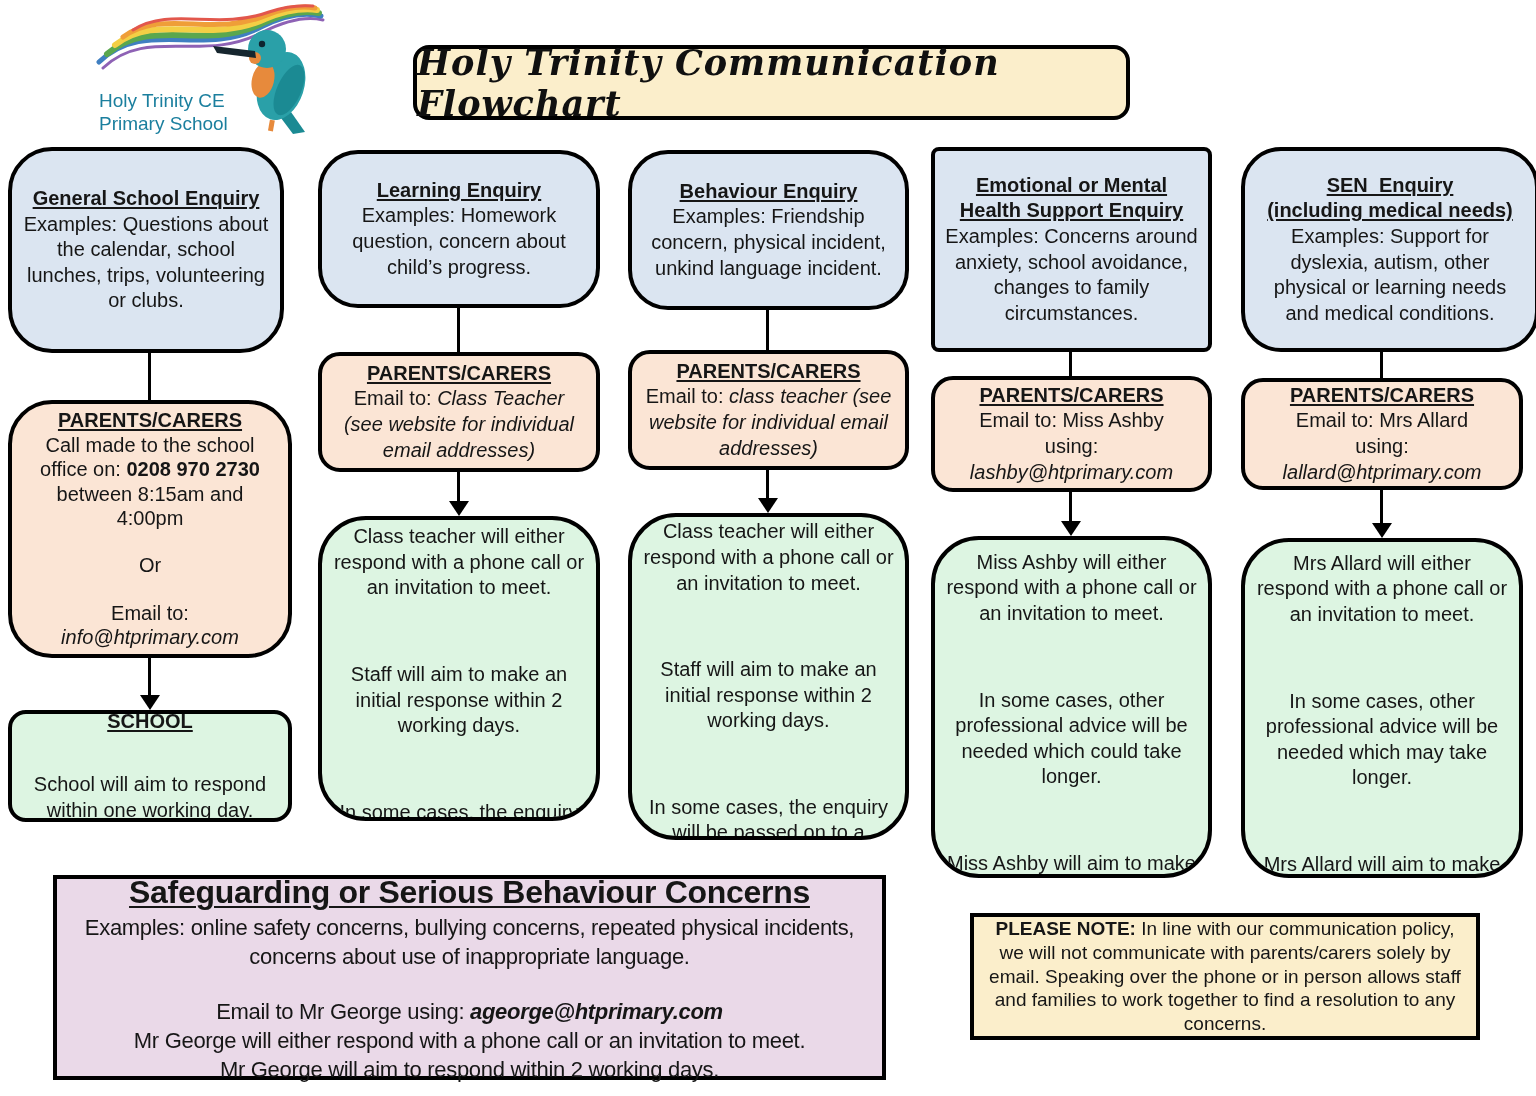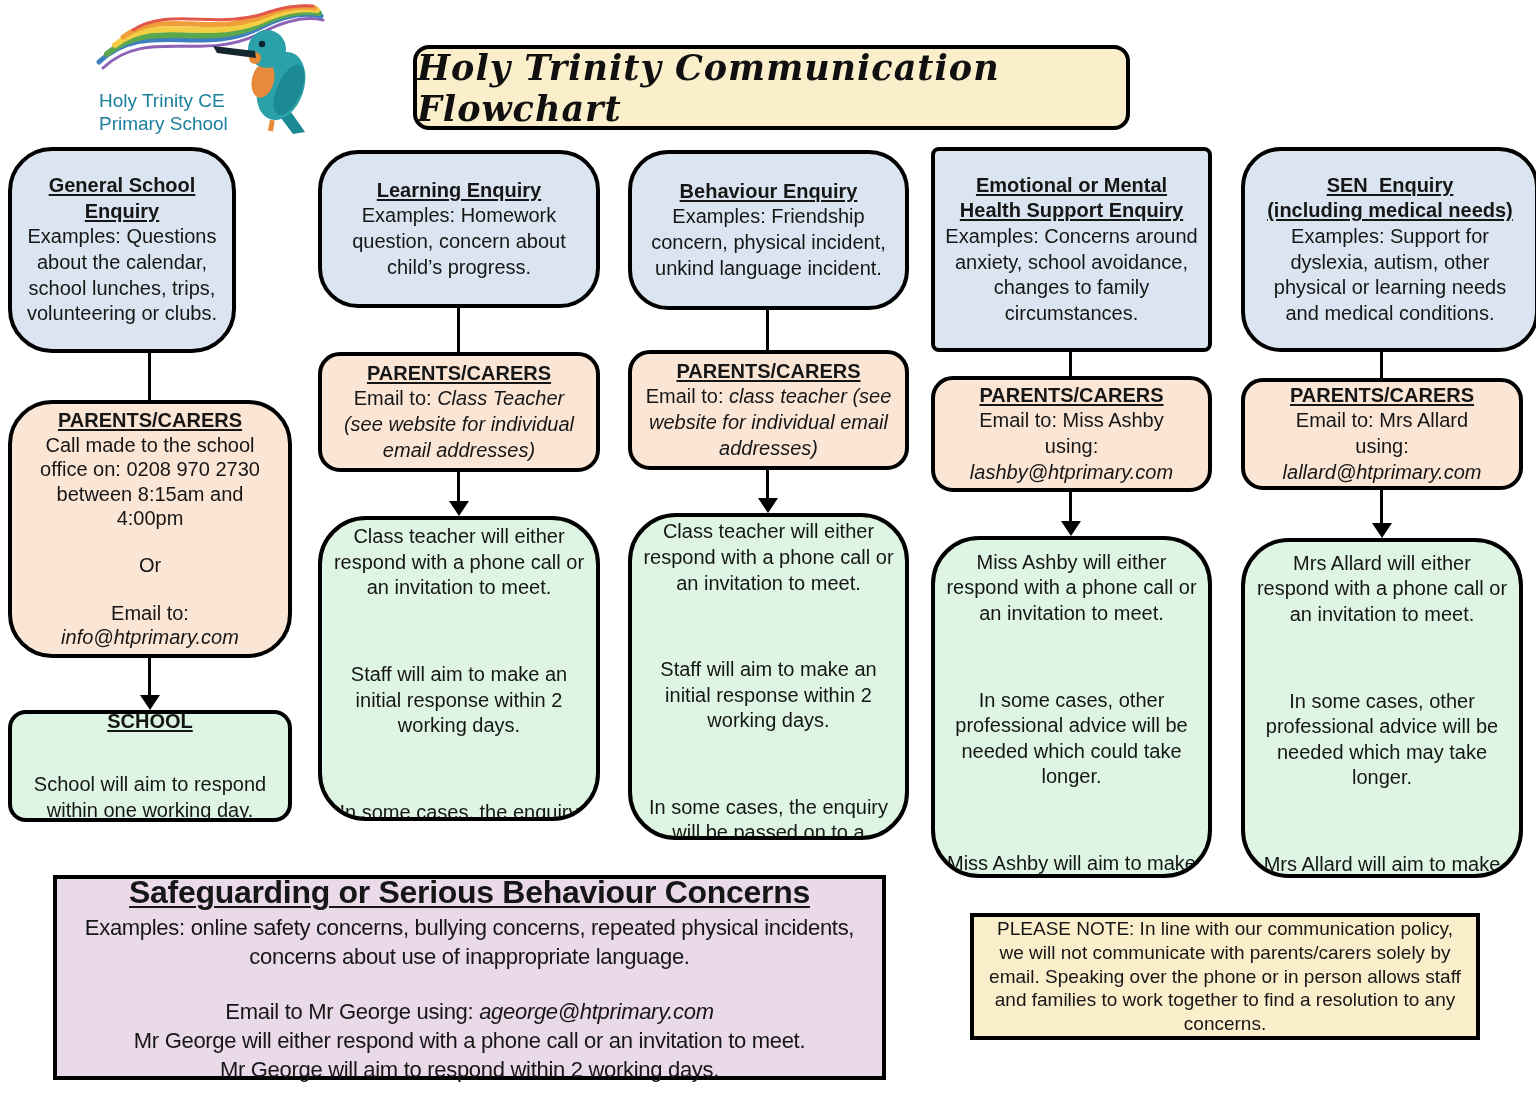--- a/index.html
+++ b/index.html
@@ -17,28 +17,28 @@
        padding:8px 10px; overflow:hidden;}
   .box .box-title{font-weight:bold; text-decoration:underline; text-decoration-thickness:2px; text-underline-offset:2px;}
   .blue{background:var(--enquiry-blue); border-radius:44px;}
   .peach{background:var(--parents-peach); border-radius:44px;}
   .peach.small{border-radius:22px;}
   .green{background:var(--school-green); border-radius:48px;gap:38px;}
   .green.small{border-radius:18px;}
   .box p{margin:0;}
   .box p.gap{margin-bottom:23px;}
   .italic{font-style:italic;margin-top:24px;}
-  .bold{font-weight:normal;}
+  .bold{font-weight:bold;}
 
   .connector{position:absolute; width:3px; background:var(--border-black);}
   .arrowhead{position:absolute; width:0; height:0;
              border-left:10px solid transparent; border-right:10px solid transparent;
              border-top:15px solid var(--border-black);}
 
-  .title-banner{position:absolute; left:413px; top:45px; width:717px; height:85px;
+  .title-banner{position:absolute; left:413px; top:45px; width:717px; height:75px;
       background:var(--title-cream); border:4px solid var(--border-black); border-radius:16px;
       display:flex; align-items:center; justify-content:center;}
   .title-banner span{font-family:"DejaVu Serif","Liberation Serif",serif; font-style:italic;
       font-weight:600; font-size:35px; letter-spacing:1px; color:#101010;}
 
   .logo{position:absolute; left:85px; top:4px; width:245px; height:134px;}
   .logo svg{position:absolute; left:0; top:0;}
   .logo-text{position:absolute; left:14px; bottom:2px; color:var(--logo-teal);
       font-size:19px; line-height:1.25; font-weight:500;}
 
@@ -87,21 +87,21 @@
     <div class="logo-text">
       <div>Holy Trinity CE</div>
       <div>Primary School</div>
     </div>
   </div>
 
   <div class="title-banner">
     <span>Holy Trinity Communication Flowchart</span>
   </div>
 
-  <div class="box blue" style="left:8px;top:147px;width:228px;height:206px;">
+  <div class="box blue" style="left:8px;top:147px;width:276px;height:206px;">
     <div class="box-title">General School Enquiry</div>
     <div>Examples: Questions about the calendar, school lunches, trips, volunteering or clubs.</div>
   </div>
   <div class="connector" style="left:148px;top:351px;height:49px;"></div>
   <div class="box peach" style="left:8px;top:400px;width:284px;height:258px;line-height:1.22;">
     <div class="box-title">PARENTS/CARERS</div>
     <p class="gap"><span>Call made to the school office on: </span><span class="bold">0208 970 2730</span><span> between 8:15am and 4:00pm</span></p>
     <p class="gap">Or</p>
     <p>Email to:</p>
     <p class="italic">info@htprimary.com</p>

